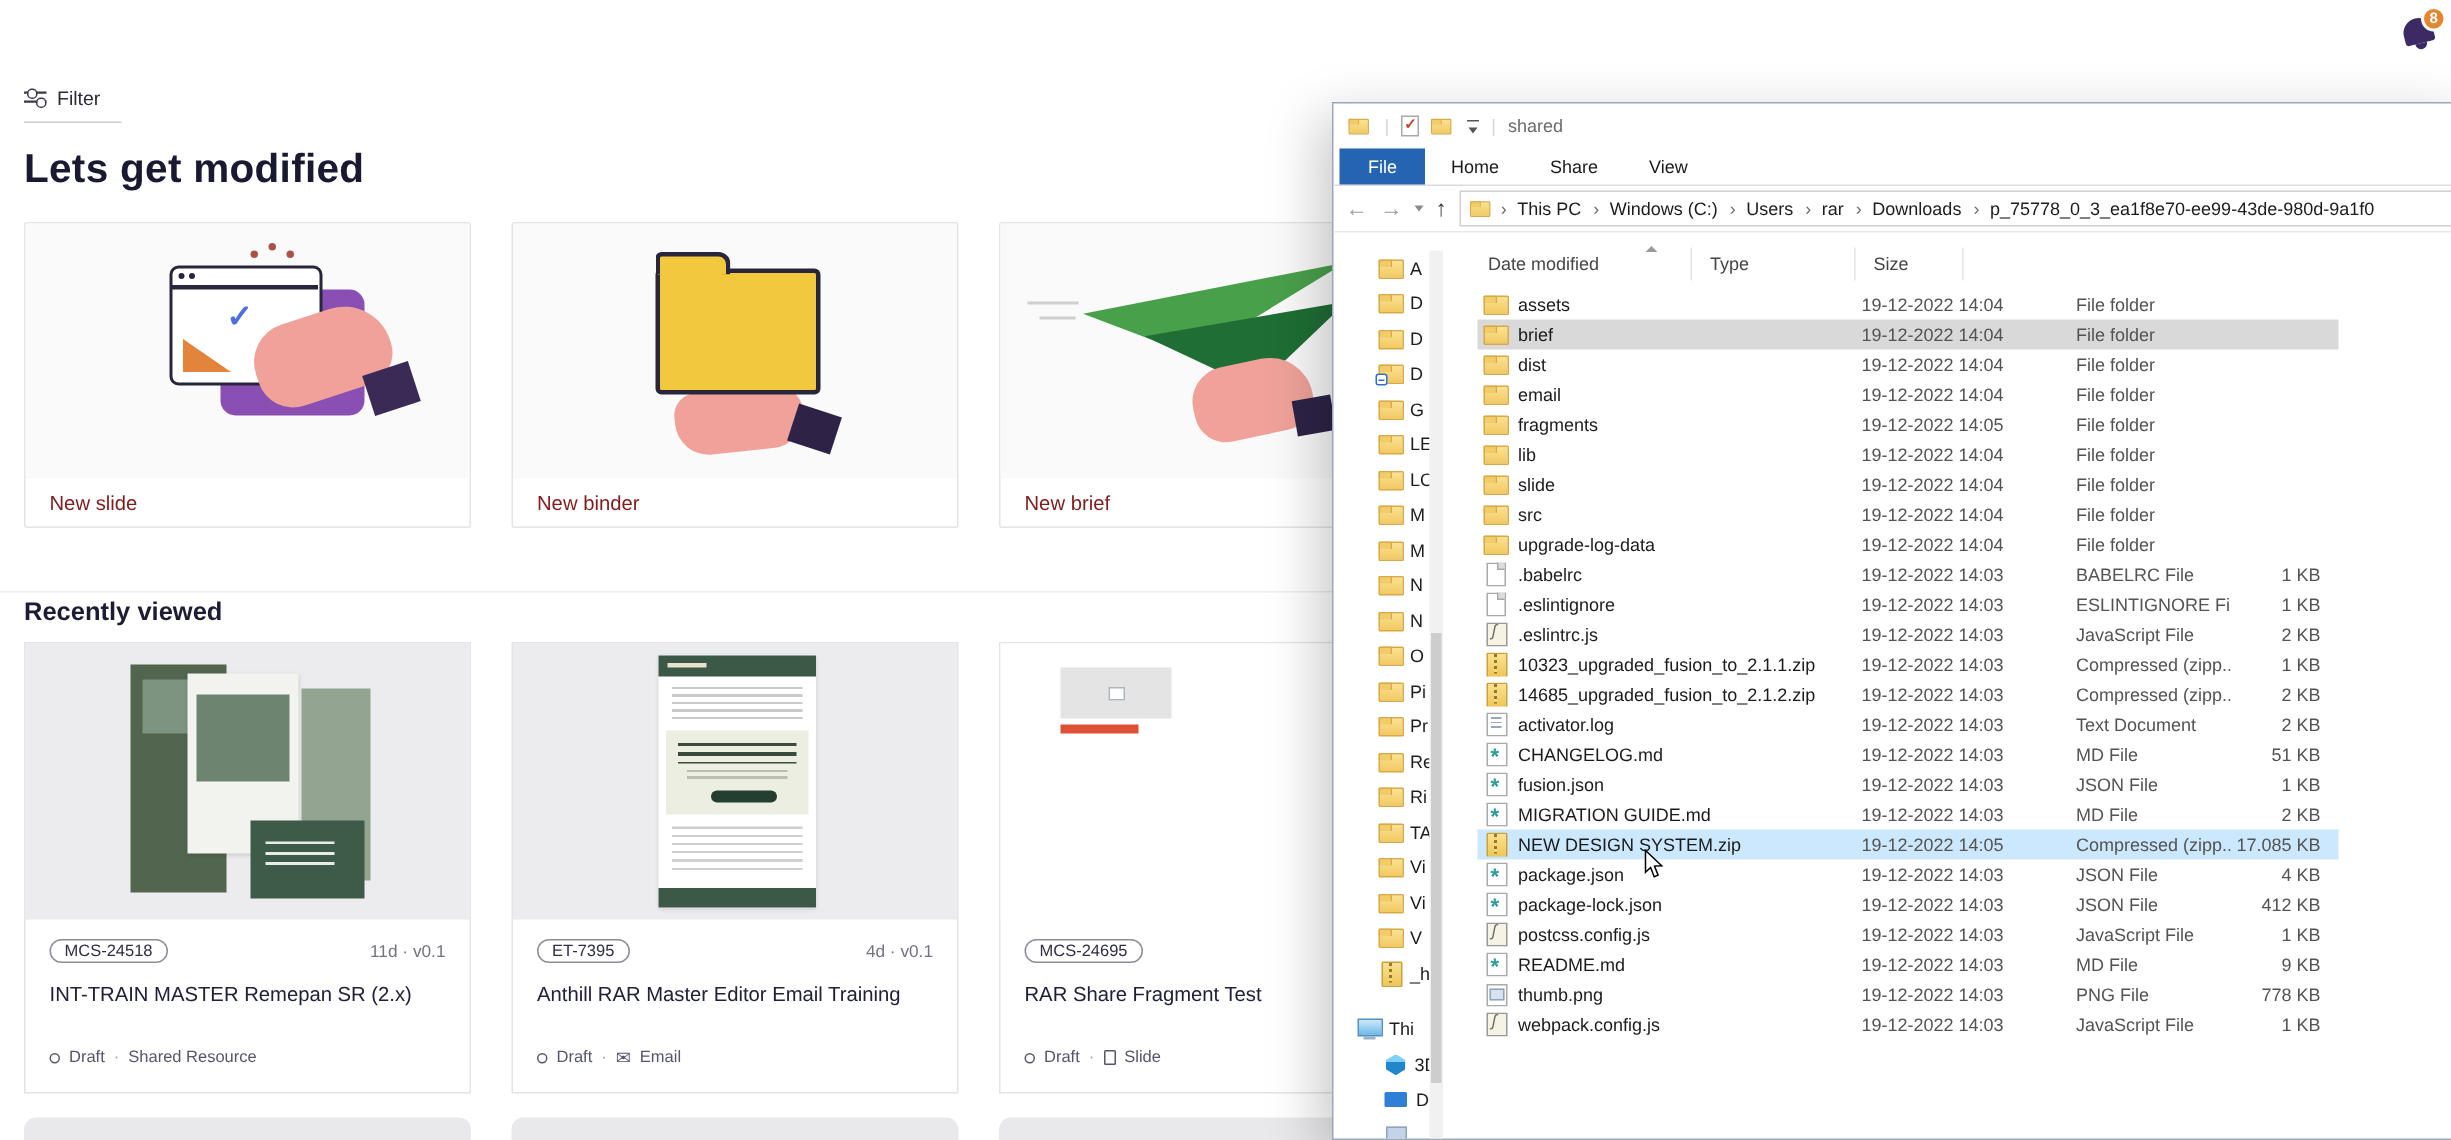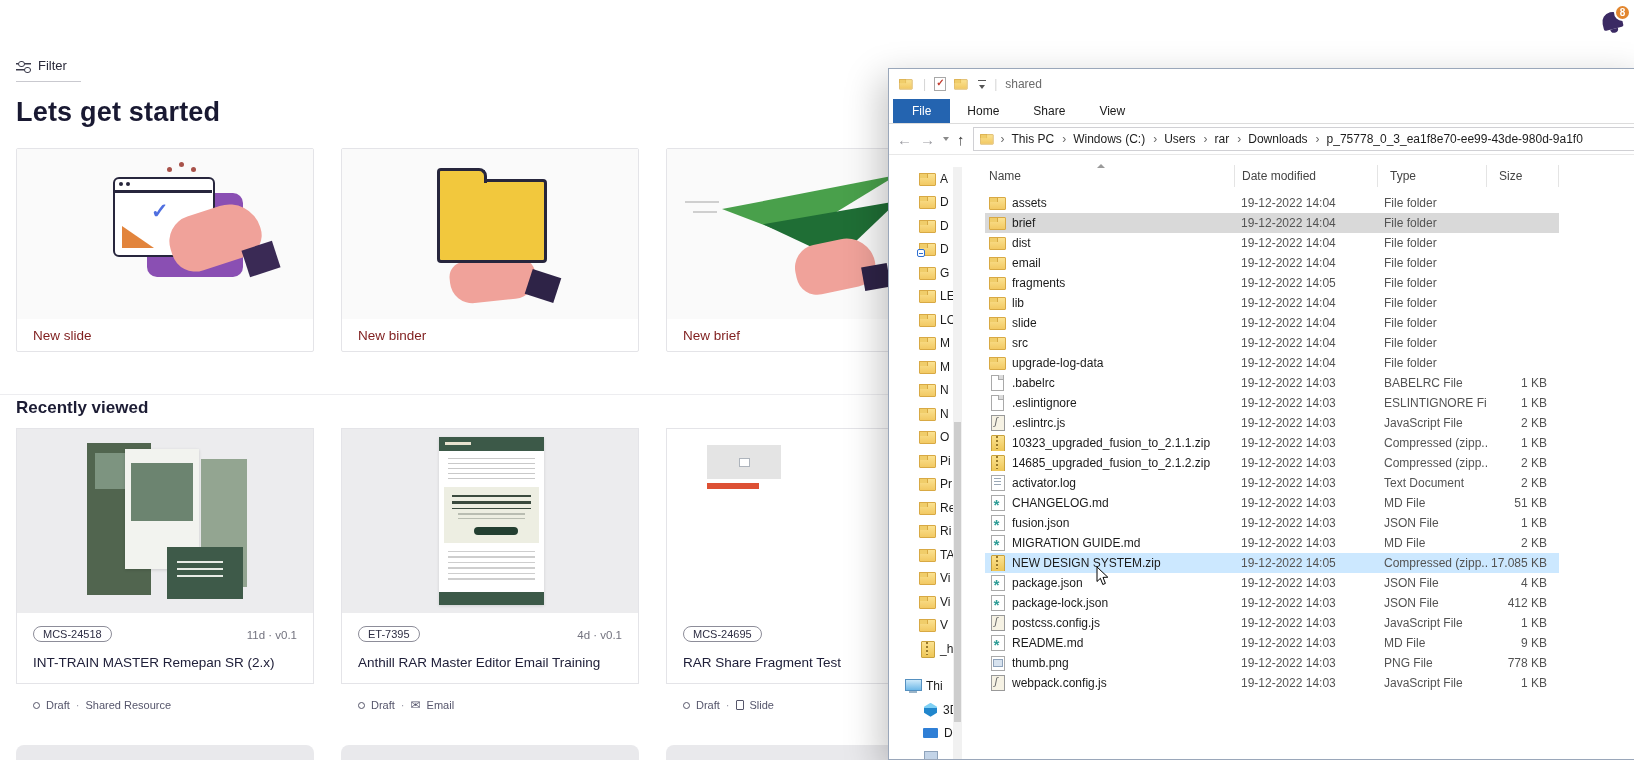--- a/index.html
+++ b/index.html
@@ -13,21 +13,21 @@
   .mag{width:14px;height:14px;position:relative;flex:none}
   .mag::before{content:"";position:absolute;left:0;top:0;width:9px;height:9px;border:1.5px solid #8e8e9a;border-radius:50%}
   .mag::after{content:"";position:absolute;left:9px;top:9px;width:5px;height:1.5px;background:#8e8e9a;transform:rotate(45deg);transform-origin:left center}
   #searchbar .ph{font-size:13px;color:#8f8f9c}
 
   #bell{left:1598px;top:4px;width:36px;height:32px}
   .bellbody{position:absolute;left:4px;top:8px;width:20px;height:17px;background:#3b2a63;border-radius:10px 10px 2px 2px;transform:rotate(-14deg)}
   .bellbody::after{content:"";position:absolute;left:6px;bottom:-4px;width:8px;height:4px;background:#3b2a63;border-radius:0 0 4px 4px}
   .bellbadge{position:absolute;left:16px;top:0;width:17px;height:17px;background:#e2862f;border:2px solid #fff;border-radius:50%;color:#fff;font-size:10px;font-weight:bold;display:flex;align-items:center;justify-content:center}
 
-  #filter{left:16px;top:58px;display:flex;align-items:center;gap:7px;padding:0 14px 8px 0;border-bottom:1px solid #c9c9cf;font-size:13px;color:#2a2a3a}
+  #filter{left:16px;top:58px;display:flex;align-items:flex-start;gap:7px;padding:0 14px 8px 0;border-bottom:1px solid #c9c9cf;font-size:13px;color:#2a2a3a}
   .fico{width:15px;height:12px;position:relative;flex:none;background:linear-gradient(#3a3a4a,#3a3a4a) 0 3px/15px 1.5px no-repeat,linear-gradient(#3a3a4a,#3a3a4a) 0 9px/15px 1.5px no-repeat}
   .fico::before{content:"";position:absolute;left:2px;top:1px;width:4.5px;height:4.5px;border:1.5px solid #3a3a4a;border-radius:50%;background:#fff}
   .fico::after{content:"";position:absolute;left:8px;top:7px;width:4.5px;height:4.5px;border:1.5px solid #3a3a4a;border-radius:50%;background:#fff}
 
   #h1{left:16px;top:97px;font-size:27px;font-weight:600;color:#191932;letter-spacing:.2px}
 
   .ccard{top:148px;width:298px;height:204px;border:1px solid #e4e4e8;border-radius:2px;background:#fff}
   .ccard .img{height:170px;background:#fafafa;position:relative;overflow:hidden}
   .ccard .lbl{padding:9px 16px;font-size:13.5px;color:#7f1d1d}
   #ccard1{left:16px}#ccard2{left:341px}#ccard3{left:666px}
@@ -51,21 +51,21 @@
   
   .il3-p1{position:absolute;left:55px;top:26px;width:175px;height:62px;background:#49a04b;clip-path:polygon(0 55%,100% 0,42% 100%)}
   .il3-p2{position:absolute;left:96px;top:52px;width:135px;height:58px;background:#1f6e35;clip-path:polygon(0 40%,100% 0,55% 100%)}
   .il3-hand{left:128px;top:92px;width:80px;height:50px;border-radius:24px 30px 22px 22px;transform:rotate(-12deg)}
   .il3-cuff{position:absolute;left:196px;top:116px;width:26px;height:24px;background:#2e2347;transform:rotate(-10deg)}
   .il3-line{position:absolute;height:2px;background:#cfcfcf}
 
   #divider{left:0;top:394px;width:1634px;height:1px;background:#ededf0}
   #h2{left:16px;top:398px;font-size:17px;font-weight:600;color:#1c1c34}
 
-  .rcard{top:428px;width:298px;height:256px;border:1px solid #e4e4e8;background:#fff}
+  .rcard{top:428px;width:298px;height:301px;border:1px solid #e4e4e8;background:#fff}
   #rcard1{left:16px}#rcard2{left:341px}#rcard3{left:666px}
   .rcard .thumb{height:184px;background:#ececee;position:relative;overflow:hidden}
   .rcard .body{position:relative;height:117px}
   .pill{position:absolute;left:16px;top:13px;border:1px solid #8d8d99;border-radius:10px;padding:1px 9px;font-size:11px;color:#2e2e44}
   .agever{position:absolute;right:16px;top:16px;font-size:11.5px;color:#73737f}
   .rtitle{position:absolute;left:16px;top:42px;right:14px;font-size:13.5px;color:#20203a}
   .rmeta{position:absolute;left:16px;top:86px;display:flex;align-items:center;gap:6px;font-size:11px;color:#55556b}
   .draftdot{width:7px;height:7px;border:1.3px solid #56566a;border-radius:50%;flex:none}
   .mid{color:#9a9aa6}
   .envico{font-size:12px;color:#55556b;line-height:1}
@@ -177,21 +177,21 @@
 <div class="abs" id="bell">
   <span class="bellbody"></span>
   <span class="bellbadge">8</span>
 </div>
 
 <div class="abs" id="filter">
   <span class="fico"></span>
   <span>Filter</span>
 </div>
 
-<div class="abs" id="h1">Lets get started</div>
+<div class="abs" id="h1">Lets get modified</div>
 
 <div class="abs ccard" id="ccard1">
   <div class="img">
     <span class="il-dot" style="left:150px;top:18px"></span>
     <span class="il-dot" style="left:162px;top:13px"></span>
     <span class="il-dot" style="left:174px;top:18px"></span>
     <div class="il1-purple"></div>
     <div class="il1-win">
       <span class="il1-check">✓</span>
       <span class="il1-tri"></span>
@@ -438,21 +438,20 @@
     <div class="ti child">
           <i class="ic part"></i>
           <span></span>
         </div>
   </div>
   <div class="vscroll">
         <span class="vthumb"></span>
       </div>
 
   <div class="listhead">
-    <span class="hc hn">Name</span>
     <span class="hc hd">Date modified</span>
     <span class="hc ht">Type</span>
     <span class="hc hs">Size</span>
     <span class="sortcaret"></span>
   </div>
 
   <div class="rows">
     <div class="frow">
           <span class="cn">
             <i class="ic folder"></i>

